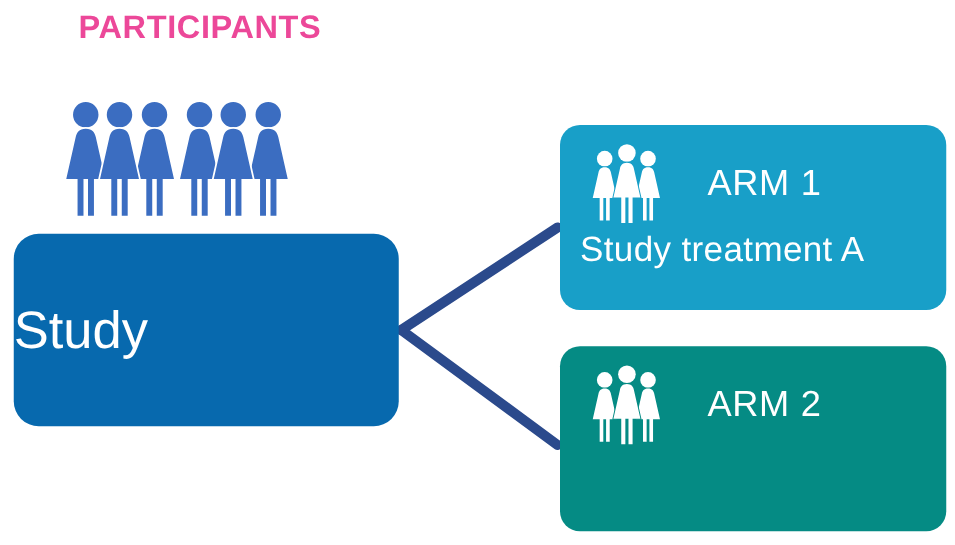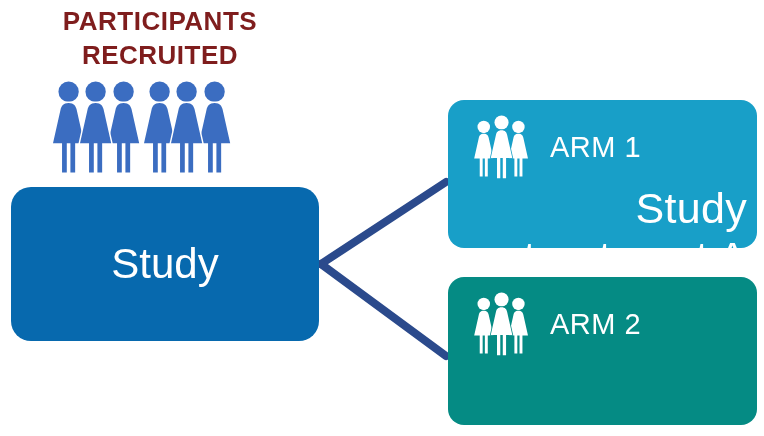--- a/index.html
+++ b/index.html
@@ -11,21 +11,21 @@
     overflow: hidden;
     font-family: "Liberation Sans", sans-serif;
   }
 
   
   .header {
     position: absolute;
     left: 50px; top: 4px;
     width: 220px;
     text-align: center;
-    color: #7f1d1d;
+    color: #ec4899;
     font-size: 26px;
     font-weight: 600;
     line-height: 34px;
     letter-spacing: 0.5px;
   }
 
   
   .people-group {
     position: absolute;
     left: 46px; top: 80px;
@@ -35,21 +35,21 @@
   
   .study-box {
     position: absolute;
     left: 11px; top: 187px;
     width: 308px; height: 154px;
     background: #0769AE;
     border-radius: 20px;
     display: flex;
     flex-direction: column;
     justify-content: center;
-    align-items: center;
+    align-items: flex-start;
     color: #ffffff;
     font-size: 42px;
     line-height: 52px;
     text-align: center;
   }
 
   
   .connectors {
     position: absolute;
     left: 0; top: 0;
@@ -65,30 +65,30 @@
     border-radius: 16px;
     color: #ffffff;
     box-sizing: border-box;
     padding: 14px 10px 0 16px;
   }
   .arm1 { top: 100px; background: #189FC8; }
   .arm2 { top: 277px; background: #058B84; }
   .arm-row {
     display: flex;
     align-items: center;
-    gap: 16px;
+    gap: 32px;
     height: 66px;
     padding-left: 4px;
   }
   .arm-icon { width: 66px; height: 64px; flex: 0 0 auto; }
   .arm-label { font-size: 29px; letter-spacing: 0.5px; }
   .arm-treatment {
     margin-top: 4px;
-    text-align: right;
-    font-size: 43px;
+    text-align: left;
+    font-size: 28px;
     letter-spacing: 0.3px;
   }
 
   .person-use { paint-order: stroke; }
 </style>
 </head>
 <body>
 
 <div class="canvas">
 
@@ -96,21 +96,20 @@
     <defs>
       <g id="person-f">
         <circle cx="20" cy="9.5" r="9"></circle>
         <path d="M20 19.5 C15.2 19.5 13.6 22.4 12.9 25.3 L6.2 55 L14.2 55 L14.2 81 L18.4 81 L18.4 55 L21.6 55 L21.6 81 L25.8 81 L25.8 55 L33.8 55 L27.1 25.3 C26.4 22.4 24.8 19.5 20 19.5 Z"></path>
       </g>
     </defs>
   </svg>
 
   <div class="header">
     <div>PARTICIPANTS</div>
-    <div>RECRUITED</div>
   </div>
 
   <svg class="people-group" viewBox="0 0 210 96">
     <g fill="#3B6DC1" stroke="#ffffff" stroke-width="2.5">
       <use href="#person-f" class="person-use" transform="translate(0,1) scale(1.13)"></use>
       <use href="#person-f" class="person-use" transform="translate(55,1) scale(1.13)"></use>
       <use href="#person-f" class="person-use" transform="translate(27,1) scale(1.13)"></use>
       <use href="#person-f" class="person-use" transform="translate(91,1) scale(1.13)"></use>
       <use href="#person-f" class="person-use" transform="translate(146,1) scale(1.13)"></use>
       <use href="#person-f" class="person-use" transform="translate(118,1) scale(1.13)"></use>

